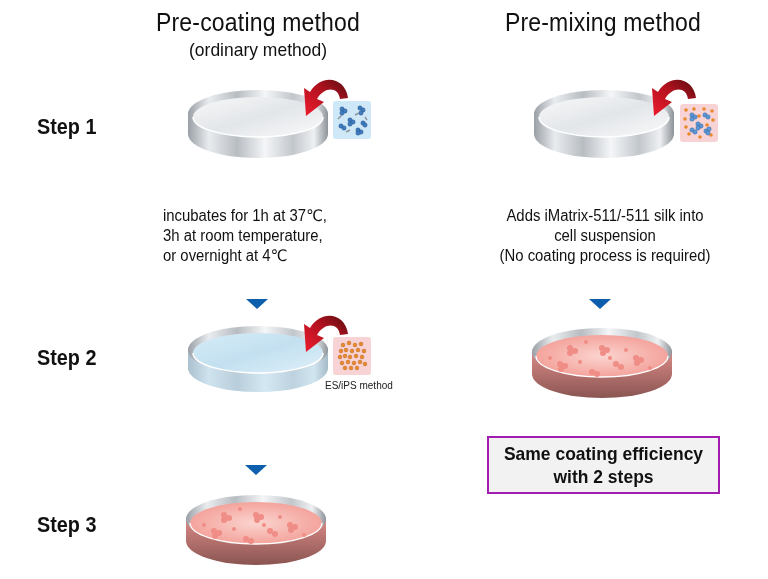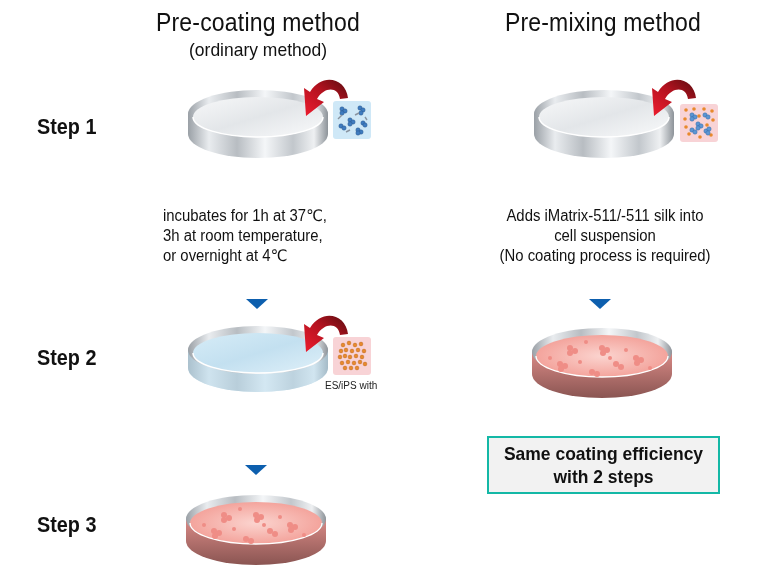--- a/index.html
+++ b/index.html
@@ -5,21 +5,21 @@
     html, body { margin: 0; padding: 0; background: #ffffff; }
     body { width: 768px; height: 579px; position: relative; overflow: hidden;
            font-family: "Liberation Sans", "DejaVu Sans", sans-serif; color: #111; }
     .abs { position: absolute; }
     .col-title { font-size: 25px; letter-spacing: 0.2px; text-align: center; white-space: nowrap; transform: scaleX(0.92); transform-origin: center; }
     .col-sub { font-size: 19px; text-align: center; white-space: nowrap; transform: scaleX(0.92); }
     .step-label { font-size: 22px; font-weight: bold; white-space: nowrap; transform: scaleX(0.9); transform-origin: left; }
     .desc { font-size: 16px; line-height: 20px; white-space: nowrap; transform: scaleX(0.93); transform-origin: left; }
     .desc.center { text-align: center; transform-origin: center; }
     .down-arrow { width: 0; height: 0; border-left: 11px solid transparent; border-right: 11px solid transparent; border-top: 10px solid #0d5fae; }
-    .summary-box { border: 2px solid #14b8a6; background: #f2f2f2; text-align: center;
+    .summary-box { border: 2px solid #a21caf; background: #f2f2f2; text-align: center;
                    font-size: 19px; font-weight: bold; line-height: 23px; box-sizing: border-box; padding-top: 4px; }
     .summary-box span { display: block; transform: scaleX(0.92); }
     .cells-label { font-size: 10px; color: #222; white-space: nowrap; }
     svg { display: block; overflow: visible; }
   </style>
 </head>
 <body>
 
 <svg width="0" height="0" style="position:absolute">
   <defs>
@@ -153,21 +153,21 @@
         <circle cx="15" cy="25" r="1.9"></circle>
         <circle cx="21" cy="26" r="1.9"></circle>
         <circle cx="27" cy="25" r="1.9"></circle>
         <circle cx="32" cy="27" r="1.9"></circle>
       <circle cx="12" cy="31" r="1.9"></circle>
         <circle cx="18" cy="31" r="1.9"></circle>
         <circle cx="24" cy="31" r="1.9"></circle>
     </g>
   </svg>
 </div>
-<div class="abs cells-label" style="left:325px; top:380px;">ES/iPS with</div>
+<div class="abs cells-label" style="left:325px; top:380px;">ES/iPS method</div>
 
 <div class="abs down-arrow" style="left:245px; top:465px;"></div>
 
 <div class="abs" style="left:184px; top:485px;">
   <svg width="145" height="88" viewBox="0 0 145 88">
     <path d="M2 34 L2 56 A70 24 0 0 0 142 56 L142 34 Z" fill="url(#pinkWall)"></path>
     <ellipse cx="72" cy="34" rx="70" ry="24" fill="url(#wallGrad)"></ellipse>
     <ellipse cx="72" cy="38" rx="66" ry="21" fill="url(#pinkInner)"></ellipse>
     <path d="M6 38 A66 21 0 0 0 138 38" fill="none" stroke="#ffffff" stroke-width="1.3"></path>
     <g fill="#ef8d86">

